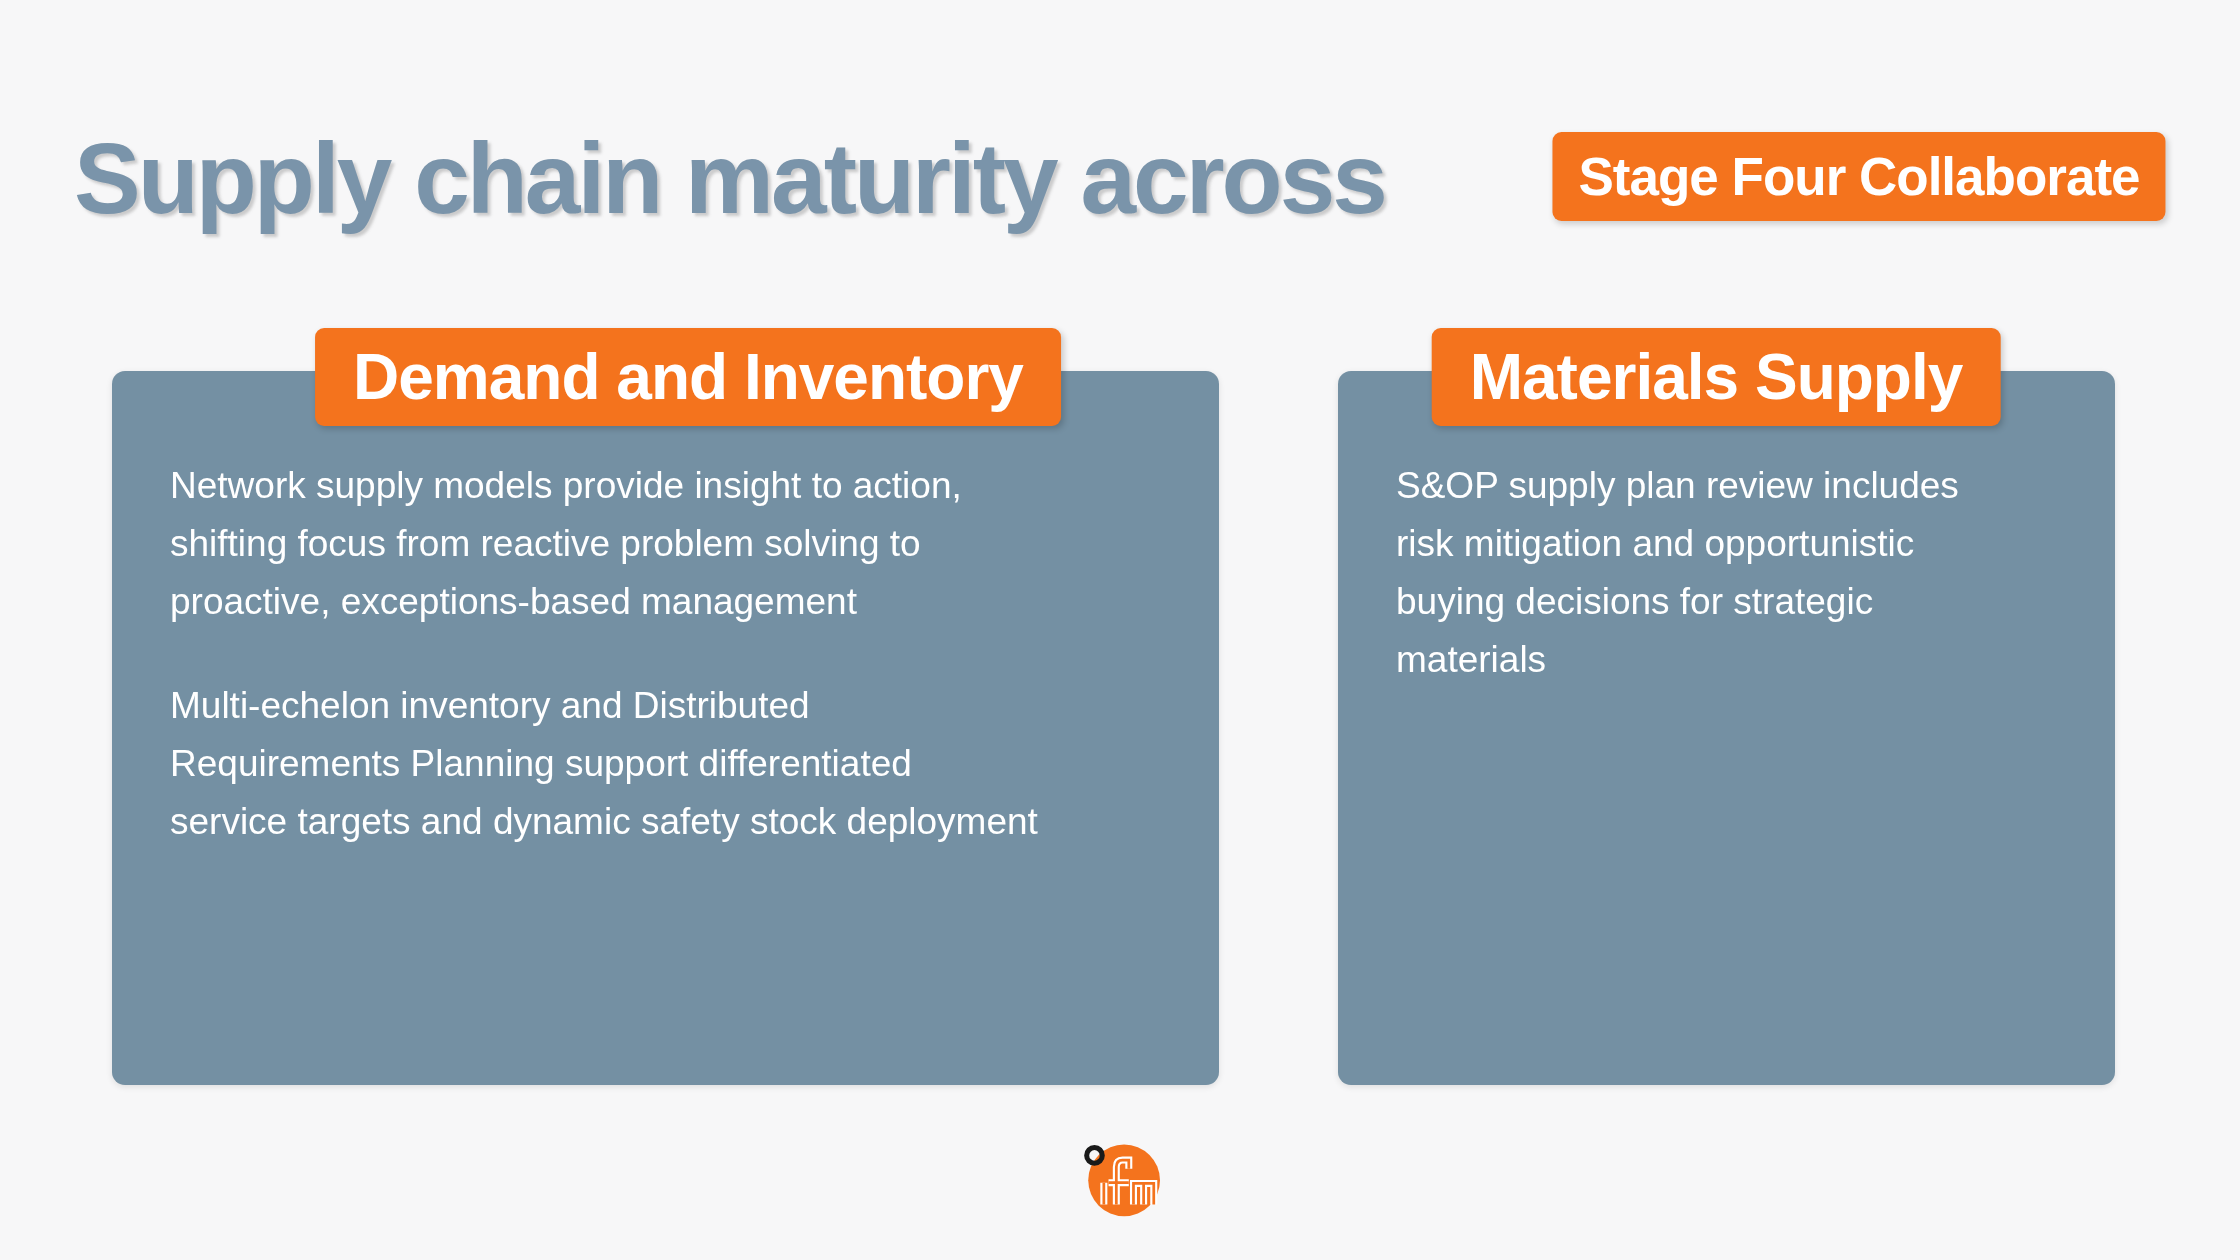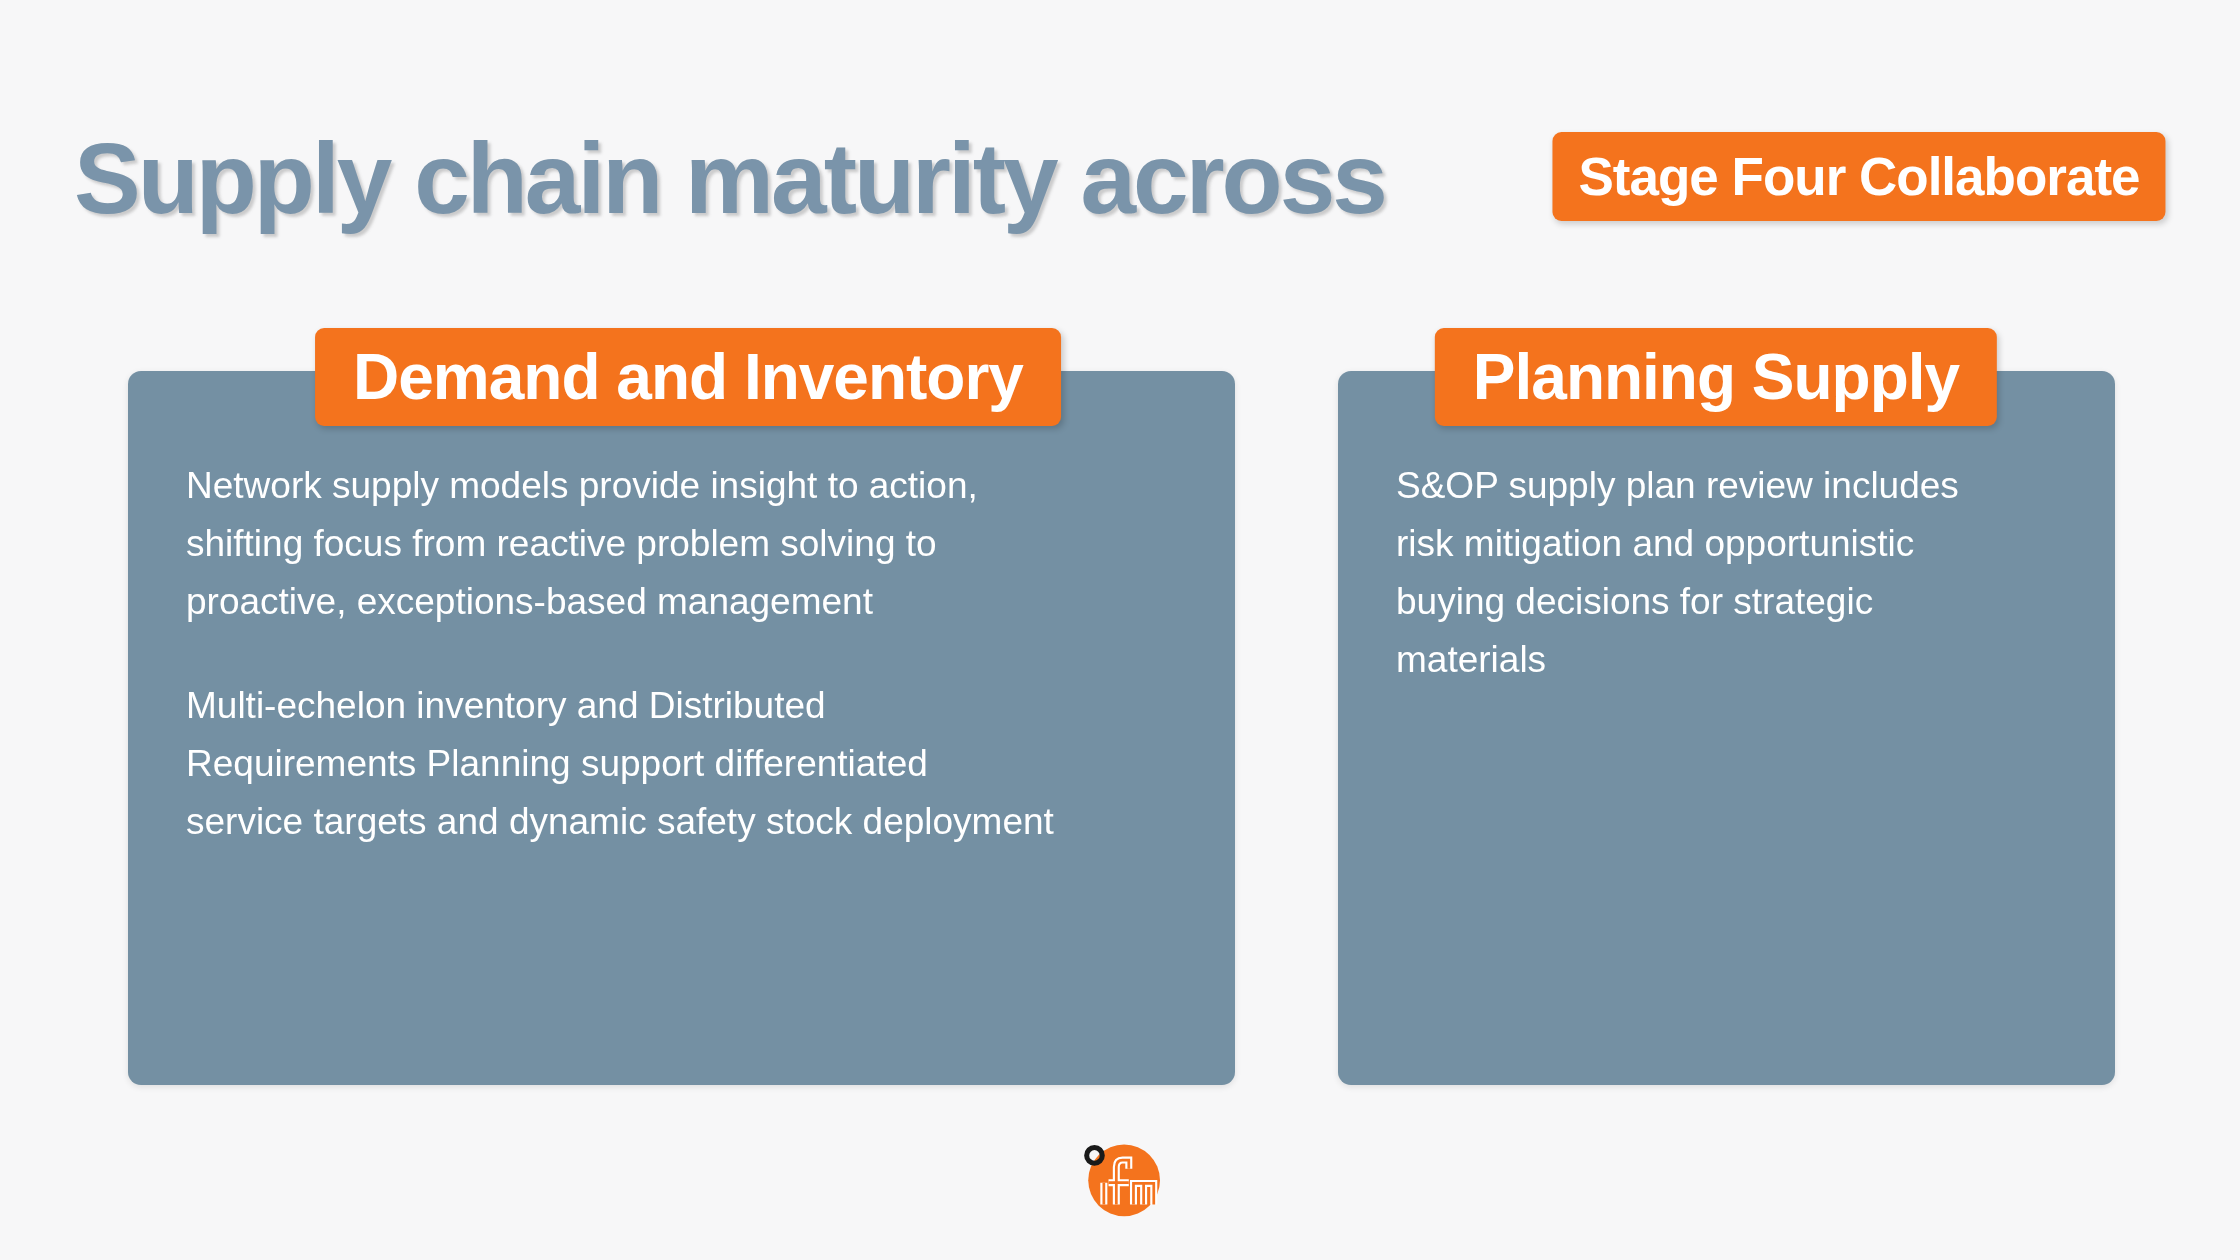--- a/index.html
+++ b/index.html
@@ -37,21 +37,21 @@
     box-shadow:2px 3px 6px rgba(0,0,0,0.18);
   }
   .panel{
     position:absolute;
     top:371px;
     height:714px;
     background:#7490A3;
     border-radius:13px;
     box-shadow:0 2px 6px rgba(0,0,0,0.10);
   }
-  .panel-left{left:128px;width:1107px;}
+  .panel-left{left:112px;width:1107px;}
   .panel-right{left:1338px;width:777px;}
   .panel-badge{
     position:absolute;
     top:328px;
     transform:translateX(-50%);
     height:98px;
     padding:0 38px;
     background:#F4731D;
     border-radius:9px;
     display:flex;align-items:center;justify-content:center;
@@ -104,21 +104,21 @@
 <div class="panel panel-right">
   <div class="panel-body">
     <p>S&amp;OP supply plan review includes
 risk mitigation and opportunistic
 buying decisions for strategic
 materials</p>
   </div>
 </div>
 
 <div class="panel-badge panel-badge-left">Demand and Inventory</div>
-<div class="panel-badge panel-badge-right">Planning Supply</div>
+<div class="panel-badge panel-badge-right">Materials Supply</div>
 
 <svg class="ifm-logo" viewBox="0 0 100 100">
   <circle cx="54" cy="53" r="46" fill="#F4731D"></circle>
 
   <g fill="none" stroke-linecap="butt" stroke-linejoin="miter">
     <path d="M28,56 L28,84 M44,84 L44,36 Q44,27 52,27 L60,27 L60,38 M34,56 L60,56 M66,84 L66,57 L92,57 L92,84 M79,57 L79,84" stroke="#FFFFFF" stroke-width="9"></path>
     <path d="M28,56 L28,84 M44,84 L44,36 Q44,27 52,27 L60,27 L60,38 M34,56 L60,56 M66,84 L66,57 L92,57 L92,84 M79,57 L79,84" stroke="#F4731D" stroke-width="3.5"></path>
   </g>
   <circle cx="16" cy="21" r="10" fill="none" stroke="#1A1A1A" stroke-width="6.5"></circle>
 </svg>

